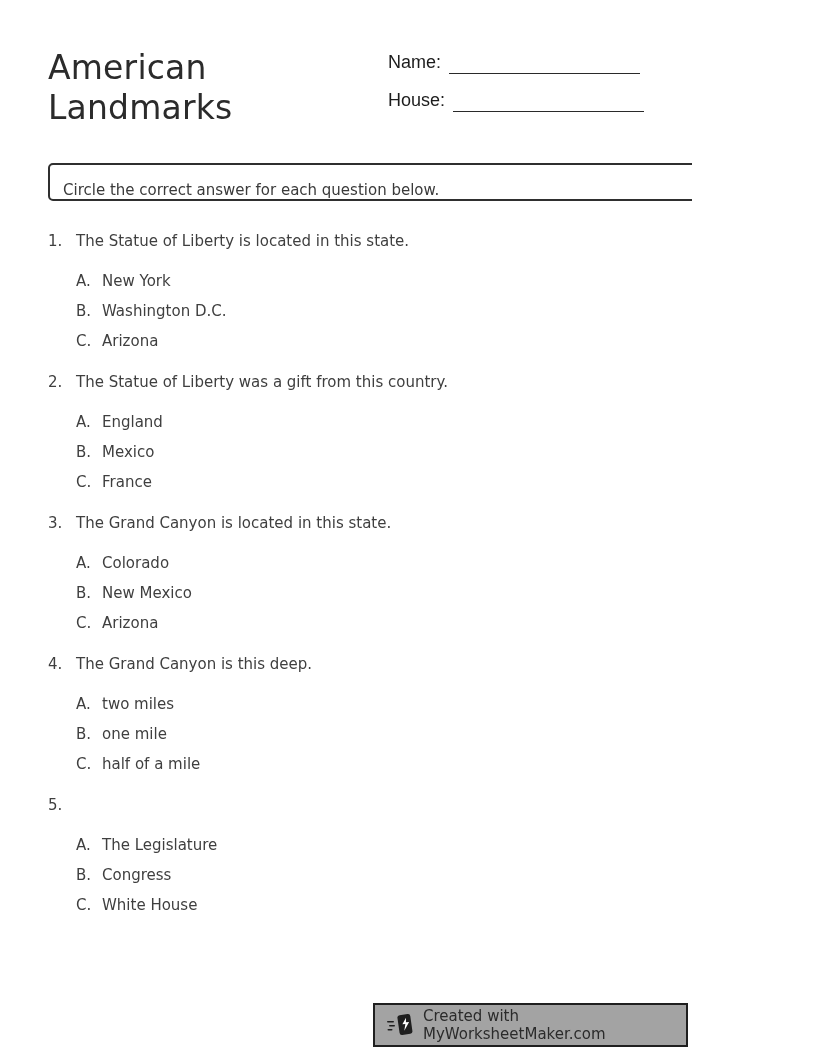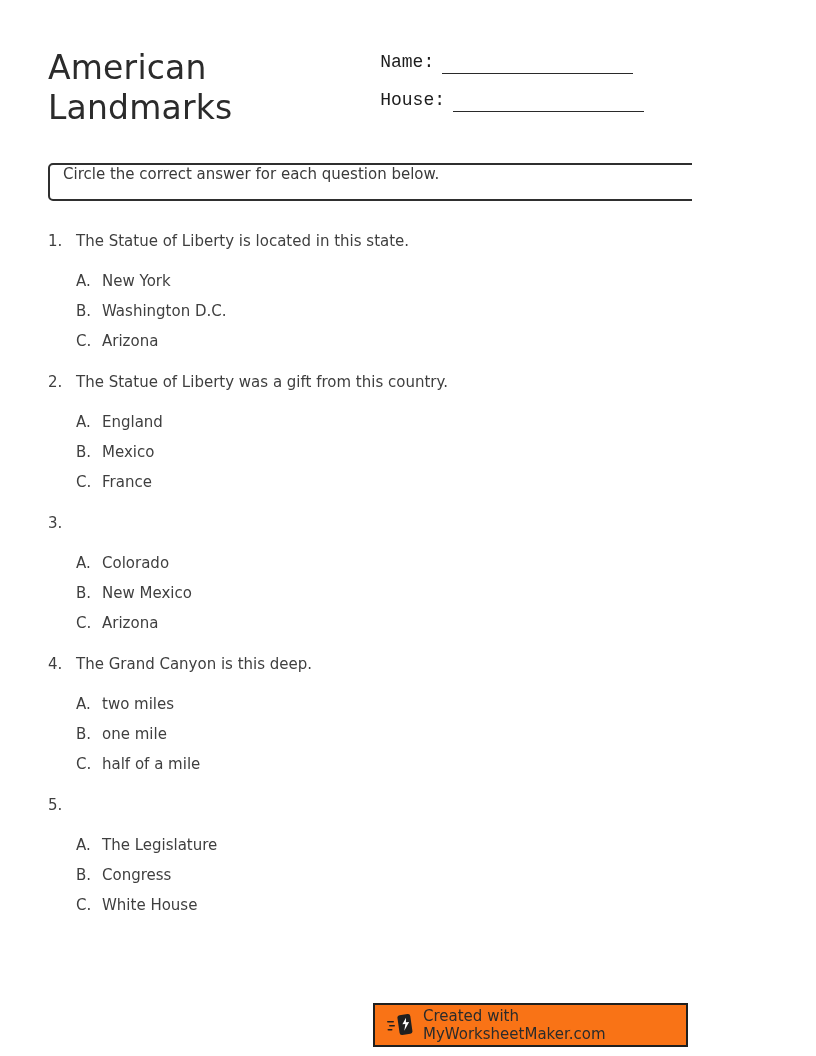--- a/index.html
+++ b/index.html
@@ -35,42 +35,42 @@
     display: flex;
     flex-direction: column;
     gap: 14px;
     padding-top: 6px;
   }
   .nd-row {
     display: flex;
     align-items: flex-end;
   }
   .nd-label {
-    font-family: Liberation Mono, monospace;
+    font-family: Liberation Sans, sans-serif;
     font-size: 18px;
     color: #1c1c1c;
     margin-right: 8px;
     line-height: 1.2;
   }
   .nd-line {
     width: 191px;
     height: 24px;
     border-bottom: 1.5px solid #2a2a2a;
   }
   
   .instruction-box {
     position: absolute;
     top: 163px;
     left: 48px;
     width: 720px;
     height: 38px;
     border: 2px solid #2f2f2f;
     border-radius: 5px;
     display: flex;
-    align-items: flex-start;
+    align-items: flex-end;
     padding: 0 13px;
     background: #ffffff;
   }
   .instruction-text {
     font-size: 15px;
     color: #3a3a3a;
   }
   
   .questions {
     position: absolute;
@@ -103,21 +103,21 @@
     flex: 0 0 26px;
   }
   
   .footer-badge {
     position: absolute;
     right: 4px;
     bottom: 9px;
     width: 315px;
     height: 44px;
     border: 2px solid #1f1f1f;
-    background: #f97316;
+    background: #a3a3a3;
     display: flex;
     align-items: center;
     padding-left: 11px;
   }
   .footer-logo {
     width: 30px;
     height: 30px;
     flex: 0 0 30px;
     margin-right: 7px;
     display: flex;
@@ -186,20 +186,21 @@
           <span class="opt-text">Mexico</span>
         </div>
         <div class="option">
           <span class="opt-letter">C.</span>
           <span class="opt-text">France</span>
         </div>
       </div>
       <div class="question">
         <div class="q-row">
           <span class="q-number">3.</span>
+          <span class="q-text">The Grand Canyon is located in this state.</span>
         </div>
         <div class="option">
           <span class="opt-letter">A.</span>
           <span class="opt-text">Colorado</span>
         </div>
         <div class="option">
           <span class="opt-letter">B.</span>
           <span class="opt-text">New Mexico</span>
         </div>
         <div class="option">

